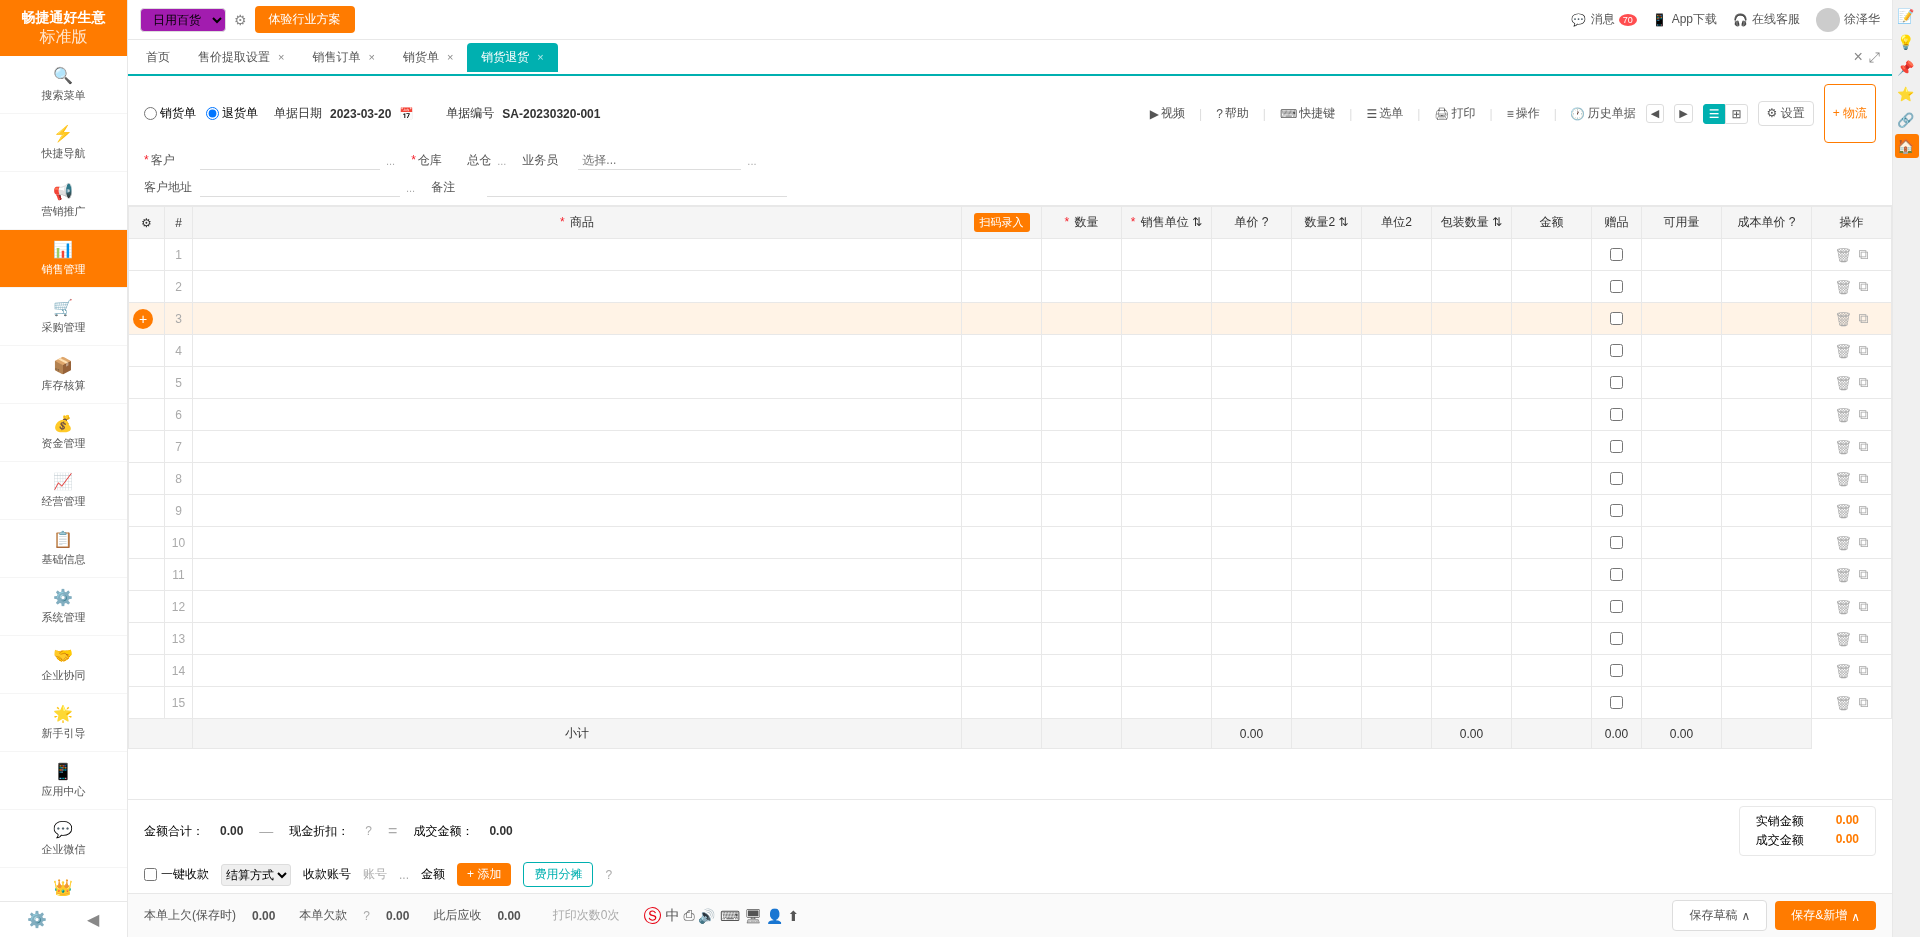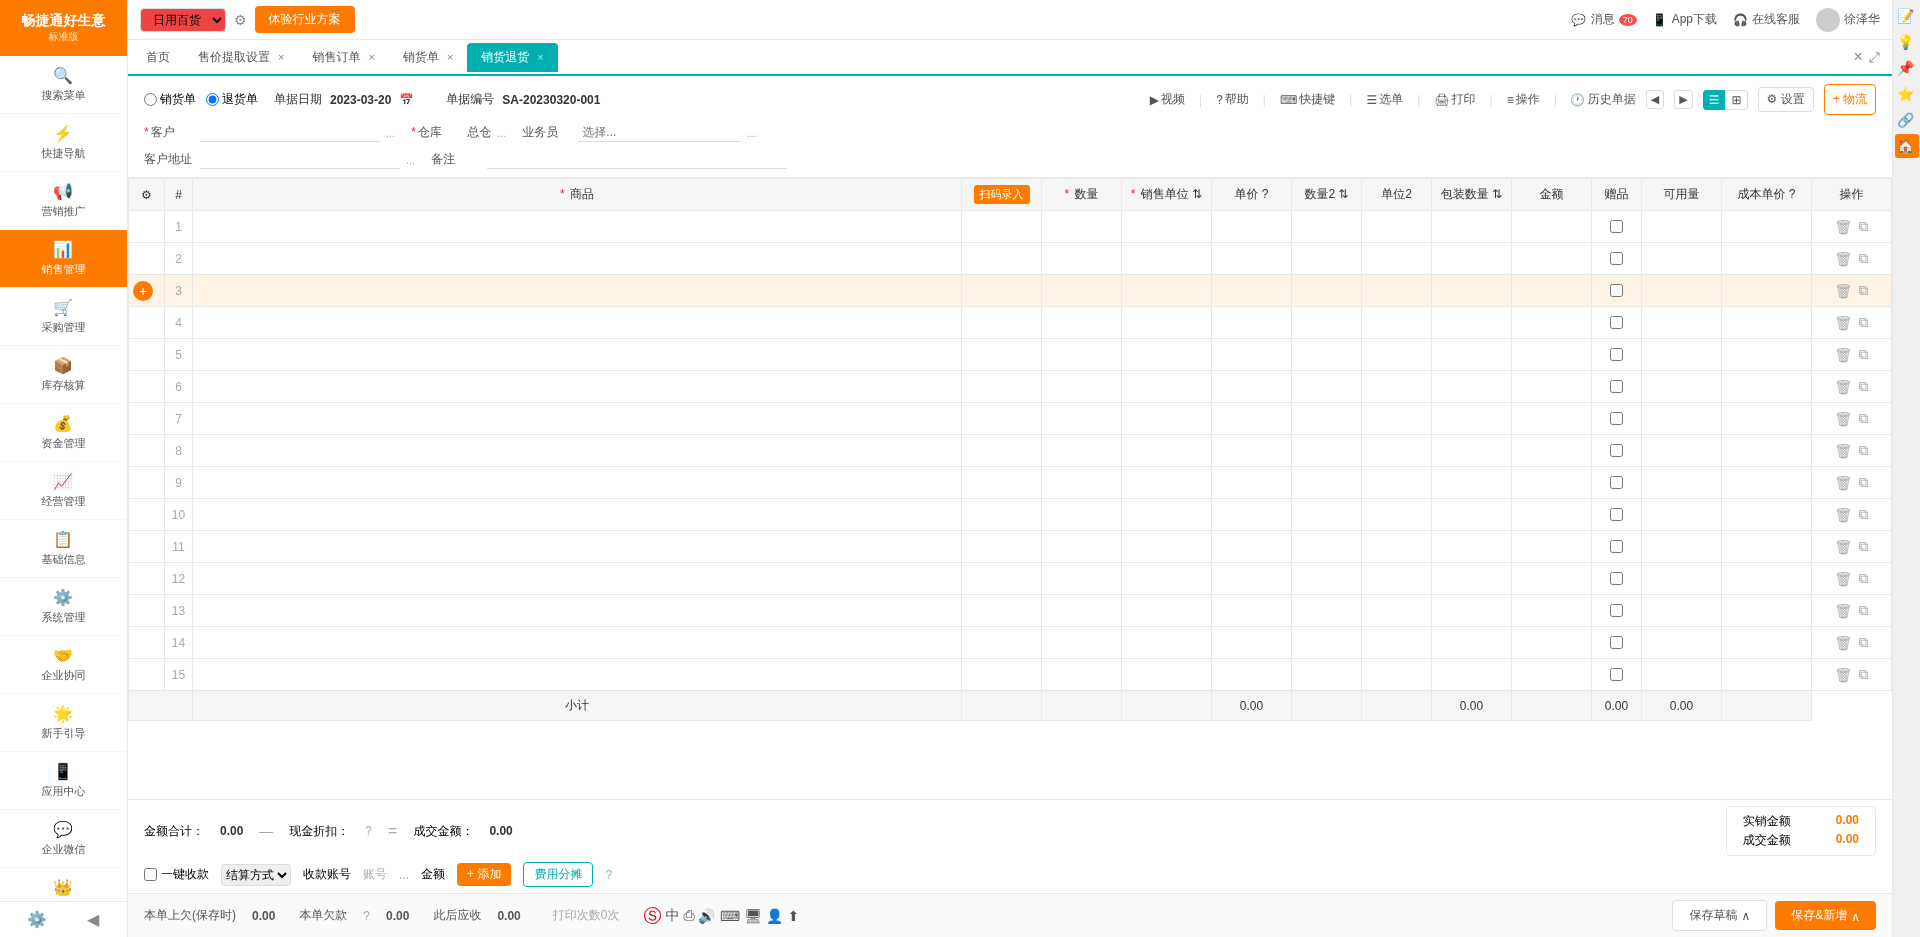--- a/index.html
+++ b/index.html
@@ -2,35 +2,35 @@
 <html><head>
   <meta charset="utf-8">
   <style>
     * { box-sizing: border-box; margin: 0; padding: 0; font-family: 'Microsoft YaHei', Arial, sans-serif; font-size: 12px; }
     body { background: #f0f2f5; display: flex; height: 937px; overflow: hidden; }
 
     
     .sidebar { width: 128px; background: #fff; display: flex; flex-direction: column; border-right: 1px solid #e8e8e8; flex-shrink: 0; }
     .sidebar-logo { background: #ff7b00; color: #fff; padding: 10px 8px; text-align: center; height: 56px; display: flex; align-items: center; justify-content: center; flex-direction: column; }
     .sidebar-logo .logo-title { font-size: 14px; font-weight: bold; color: #fff; }
-    .sidebar-logo .logo-sub { font-size: 10px; color: rgba(255,255,255,0.8); }
+    .sidebar-logo .logo-sub { font-size: 16px; color: rgba(255,255,255,0.8); }
     .sidebar-menu { flex: 1; overflow-y: auto; }
     .sidebar-item { display: flex; flex-direction: column; align-items: center; justify-content: center; padding: 10px 4px; cursor: pointer; color: #555; border-bottom: 1px solid #f5f5f5; min-height: 52px; transition: background 0.2s; }
     .sidebar-item.active { background: #ff7b00; color: #fff; }
     .sidebar-item .icon { font-size: 16px; margin-bottom: 3px; }
     .sidebar-item .label { font-size: 11px; }
     .sidebar-bottom { display: flex; align-items: center; justify-content: space-around; padding: 8px; border-top: 1px solid #e8e8e8; }
 
     
     .main { flex: 1; display: flex; flex-direction: column; overflow: hidden; }
 
     
     .topbar { height: 40px; background: #fff; display: flex; align-items: center; justify-content: space-between; padding: 0 12px; border-bottom: 1px solid #e8e8e8; flex-shrink: 0; }
     .topbar-left { display: flex; align-items: center; gap: 8px; }
-    .topbar-select { border: 1px solid #ddd; border-radius: 4px; padding: 3px 8px; font-size: 12px; background: #ef4444; cursor: pointer; text-align: right; }
+    .topbar-select { border: 1px solid #ddd; border-radius: 4px; padding: 3px 8px; font-size: 12px; background: #a21caf; cursor: pointer; text-align: right; }
     .topbar-gear { color: #888; cursor: pointer; font-size: 14px; }
     .topbar-btn { background: #ff7b00; color: #fff; border: none; border-radius: 4px; padding: 5px 14px; cursor: pointer; font-size: 12px; }
     .topbar-right { display: flex; align-items: center; gap: 16px; color: #555; }
     .topbar-right .icon-item { display: flex; align-items: center; gap: 4px; cursor: pointer; font-size: 12px; }
     .badge { background: #ff4d4f; color: #fff; border-radius: 50%; font-size: 9px; padding: 1px 4px; }
     .avatar { width: 24px; height: 24px; background: #ccc; border-radius: 50%; display: inline-block; }
 
     
     .tabs { height: 36px; background: #fff; display: flex; align-items: center; border-bottom: 2px solid #00b0b0; flex-shrink: 0; padding: 0 4px; }
     .tab { padding: 6px 14px; cursor: pointer; color: #555; font-size: 12px; display: flex; align-items: center; gap: 4px; border-radius: 4px 4px 0 0; }
@@ -48,21 +48,21 @@
     .form-input { border: none; border-bottom: 1px solid #ddd; padding: 2px 4px; min-width: 160px; outline: none; font-size: 12px; color: #333; }
     .form-field-group { display: flex; align-items: center; gap: 6px; }
     .form-hint { color: #aaa; font-size: 11px; }
     .radio-group { display: flex; align-items: center; gap: 10px; }
     .radio-item { display: flex; align-items: center; gap: 3px; cursor: pointer; }
     .doc-info { display: flex; align-items: center; gap: 8px; color: #555; font-size: 12px; }
     .doc-info span { color: #333; }
     .toolbar-right { margin-left: auto; display: flex; align-items: center; gap: 10px; color: #555; font-size: 12px; }
     .toolbar-right .btn-small { color: #555; cursor: pointer; display: flex; align-items: center; gap: 2px; }
     .btn-set { border: 1px solid #ddd; border-radius: 4px; padding: 3px 8px; cursor: pointer; color: #555; background: #fff; font-size: 12px; }
-    .btn-add-flow { border: 1px solid #ff7b00; border-radius: 4px; padding: 6px 8px; cursor: pointer; color: #ff7b00; background: #fff; font-size: 12px; }
+    .btn-add-flow { border: 1px solid #ff7b00; border-radius: 4px; padding: 20px 8px; cursor: pointer; color: #ff7b00; background: #fff; font-size: 12px; }
 
     
     .table-area { flex: 1; overflow-y: auto; position: relative; }
     table { width: 100%; border-collapse: collapse; }
     thead th { background: #f5f5f5; border: 1px solid #e8e8e8; padding: 6px 4px; text-align: center; font-weight: normal; color: #333; white-space: nowrap; position: sticky; top: 0; z-index: 2; }
     thead th.required::before { content: '*'; color: #f5222d; margin-right: 2px; }
     tbody td { border: 1px solid #e8e8e8; padding: 4px; text-align: center; color: #555; height: 32px; }
     tbody tr.active-row td { background: #fff3e6; }
     .row-num { color: #aaa; }
     .scan-btn { background: #ff7b00; color: #fff; border: none; border-radius: 3px; padding: 2px 6px; font-size: 11px; cursor: pointer; }
@@ -848,21 +848,21 @@
         <span style="cursor:pointer;color:#aaa;">?</span>
         <span style="color:#aaa;font-size:16px;">=</span>
         <span>成交金额：</span>
         <span style="color:#333;font-weight:bold;">0.00</span>
 
         <div style="margin-left:auto;background:#fff;border:1px solid #e8e8e8;padding:6px 16px;border-radius:4px;">
           <div style="display:flex;justify-content:space-between;gap:32px;margin-bottom:2px;">
             <span>实销金额</span>
             <span style="color:#ff7b00;font-weight:bold;">0.00</span>
           </div>
-          <div style="display:flex;justify-content:space-between;gap:45px;">
+          <div style="display:flex;justify-content:space-between;gap:32px;">
             <span>成交金额</span>
             <span style="color:#ff7b00;font-weight:bold;">0.00</span>
           </div>
         </div>
       </div>
       <div class="bottom-row2">
         <label class="payment-checkbox">
           <input type="checkbox" style="">
           <span>一键收款</span>
         </label>

